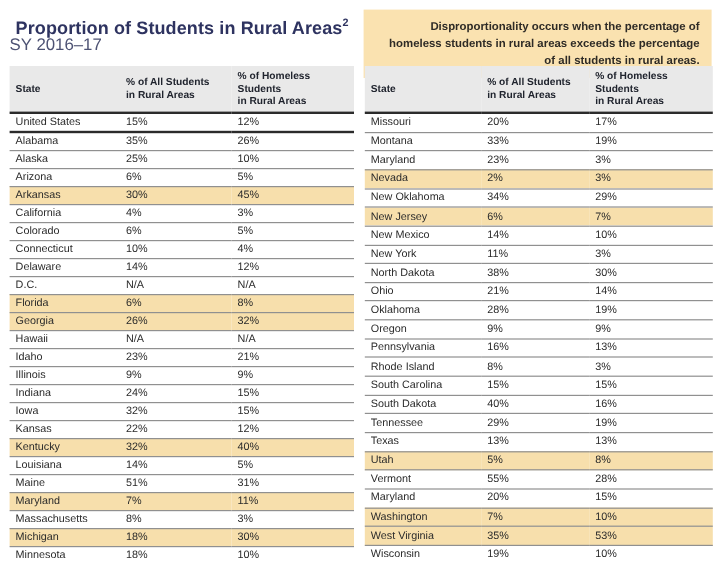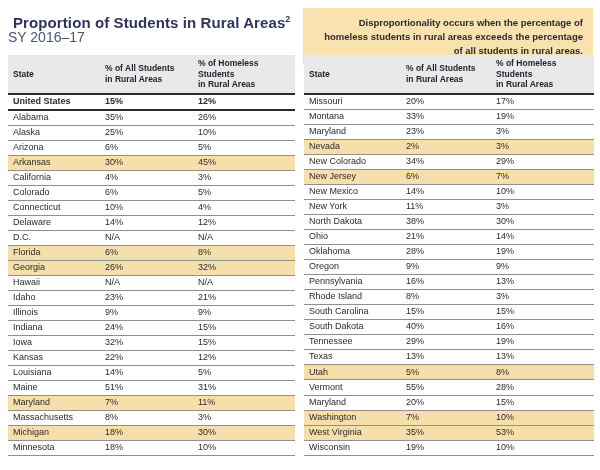--- a/index.html
+++ b/index.html
@@ -50,21 +50,21 @@
     border-bottom: 2px solid var(--border_dark, #2B2B2B);
     line-height: 1.25;
   }
   td {
     padding: 1px 4px 1px 5px; height: 12px;
     border-bottom: 1px solid var(--border_light, #909090);
     vertical-align: middle; line-height: 1.1;
     background: #ffffff;
   }
   tr.summary td {
-    font-weight: bold;
+    font-weight: normal;
     border-bottom: 2px solid var(--border_dark, #2B2B2B);
   }
   tr.hl td { background: var(--highlight, #F7DFAC); }
 </style>
 </head>
 <body>
 
 <div class="page">
 
   <h1 class="title"><span>Proportion of Students in Rural Areas</span><sup>2</sup></h1>
@@ -190,20 +190,25 @@
             <td>32%</td>
             <td>15%</td>
           </tr>
 
           <tr>
             <td>Kansas</td>
             <td>22%</td>
             <td>12%</td>
           </tr>
 
+          <tr class="hl">
+            <td>Kentucky</td>
+            <td>32%</td>
+            <td>40%</td>
+          </tr>
 
           <tr>
             <td>Louisiana</td>
             <td>14%</td>
             <td>5%</td>
           </tr>
 
           <tr>
             <td>Maine</td>
             <td>51%</td>
@@ -270,21 +275,21 @@
             <td>3%</td>
           </tr>
 
           <tr class="hl">
             <td>Nevada</td>
             <td>2%</td>
             <td>3%</td>
           </tr>
 
           <tr>
-            <td>New Colorado</td>
+            <td>New Oklahoma</td>
             <td>34%</td>
             <td>29%</td>
           </tr>
 
           <tr class="hl">
             <td>New Jersey</td>
             <td>6%</td>
             <td>7%</td>
           </tr>
 

